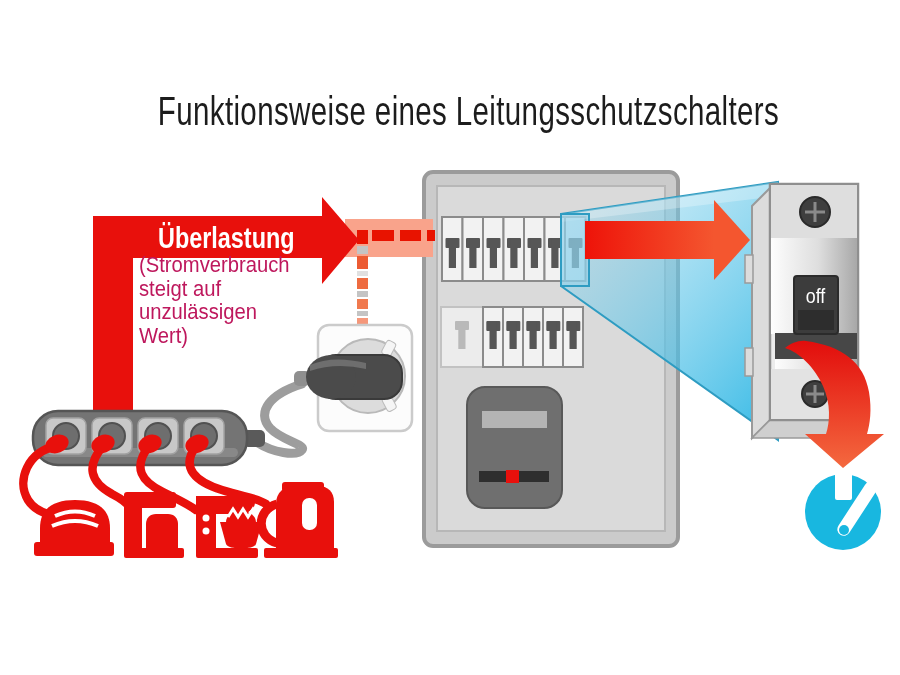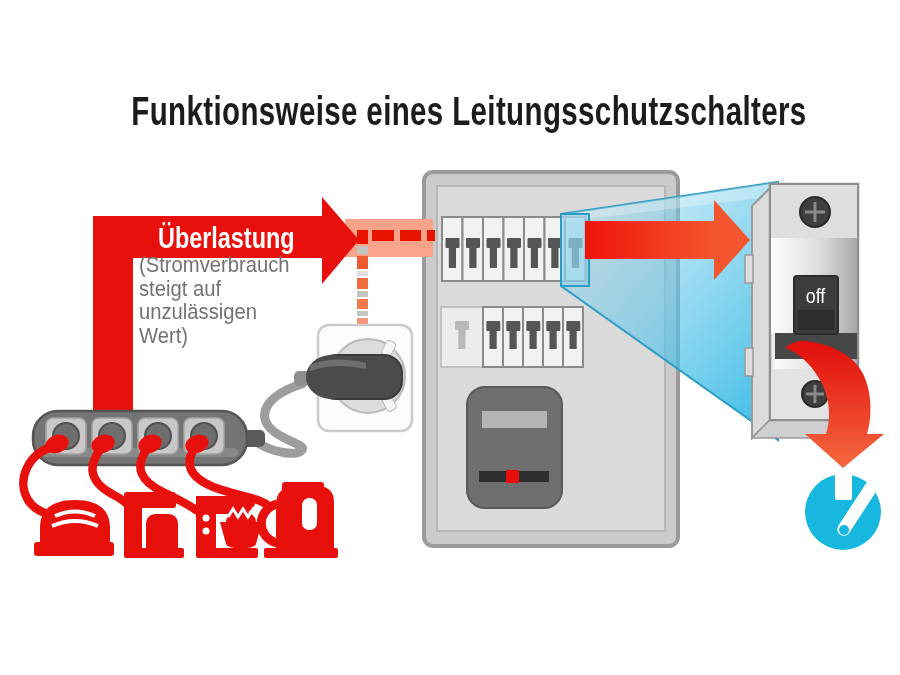--- a/index.html
+++ b/index.html
@@ -1,25 +1,25 @@
 <!DOCTYPE html>
 <html><head>
 <meta charset="utf-8">
 <style>
   html,body{margin:0;padding:0;background:#fff;}
   #stage{position:relative;width:900px;height:675px;background:#fff;overflow:hidden;
          font-family:"Liberation Sans",sans-serif;outline:1px solid #e3e3e3;}
   #art{position:absolute;left:0;top:0;z-index:1;}
   .txt{position:absolute;z-index:2;white-space:nowrap;}
   .cond{transform-origin:left top;display:inline-block;}
-  #title{left:0;right:0;top:88px;text-align:right;font-size:41px;font-weight:bold;color:#1c1c1c;}
+  #title{left:0;right:0;top:88px;text-align:right;font-size:41px;font-weight:normal;color:#1c1c1c;}
   #title span{display:inline-block;transform:scaleX(.72);transform-origin:center top;letter-spacing:.5px;}
   #overload-label{left:158px;top:221px;font-size:30px;font-weight:bold;color:#ffffff;}
   #overload-label span{transform:scaleX(.78);}
-  #overload-desc{left:139px;top:254px;font-size:21.5px;color:#737373;line-height:23.5px;}
+  #overload-desc{left:139px;top:254px;font-size:21.5px;color:#be185d;line-height:23.5px;}
   #overload-desc div{transform:scaleX(.94);transform-origin:left top;}
   #off-label{left:792px;top:284px;width:46px;text-align:center;font-size:21px;color:#fff;}
   #off-label span{transform:scaleX(.85);transform-origin:center top;}
   #result-note{left:688px;top:463px;font-size:28.5px;font-weight:bold;color:#4a4a4a;line-height:28px;}
   #result-note div{transform:scaleX(.78);transform-origin:left top;}
 </style>
 </head>
 <body>
 
 <div id="stage">

